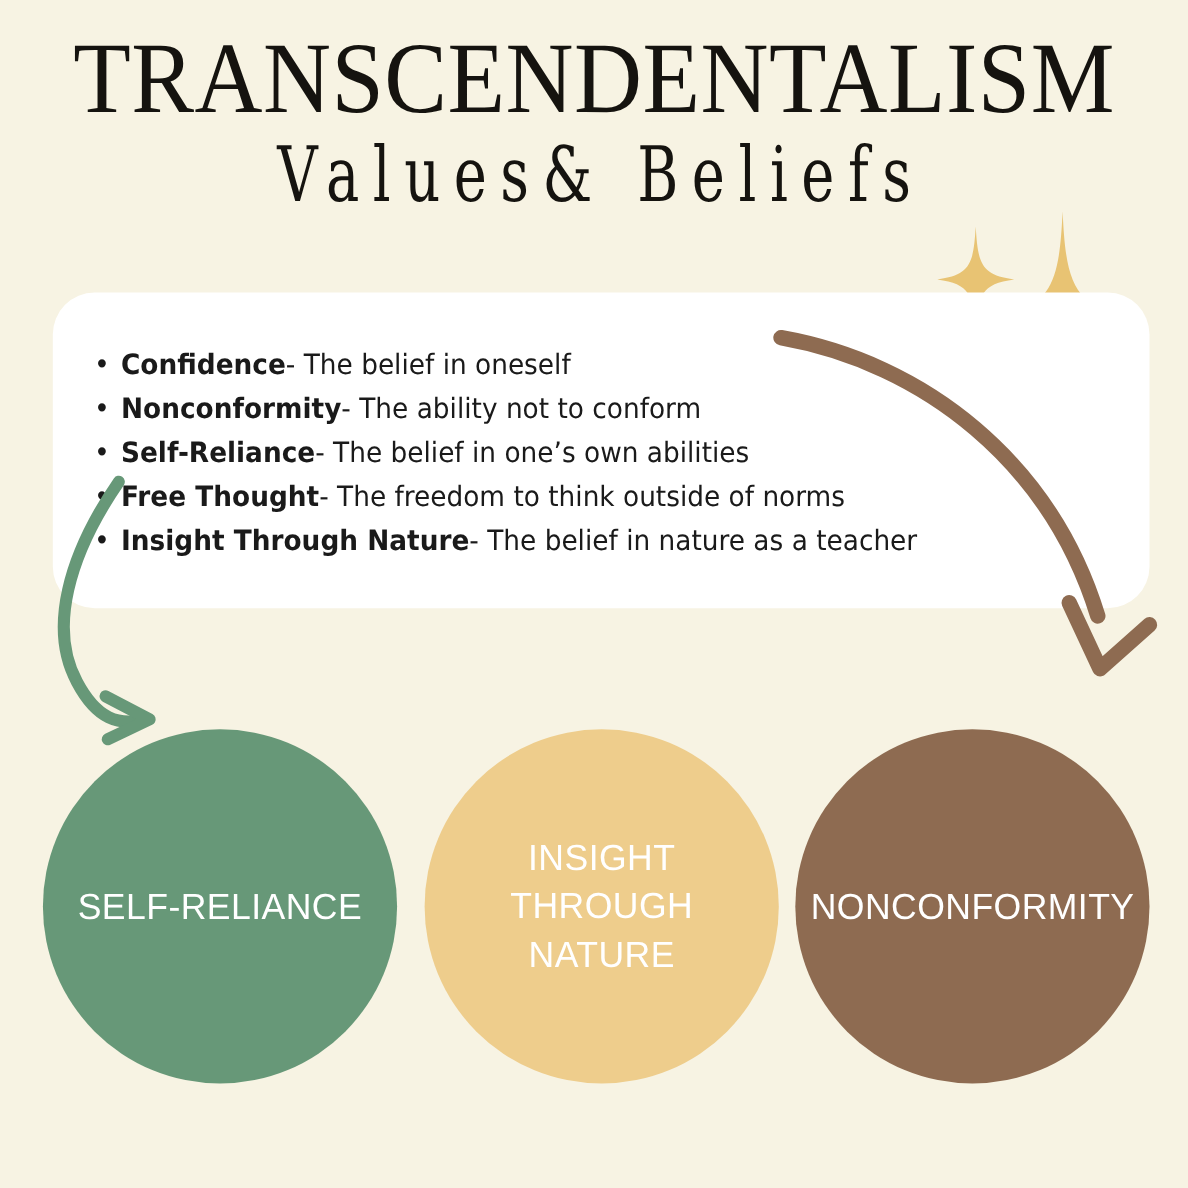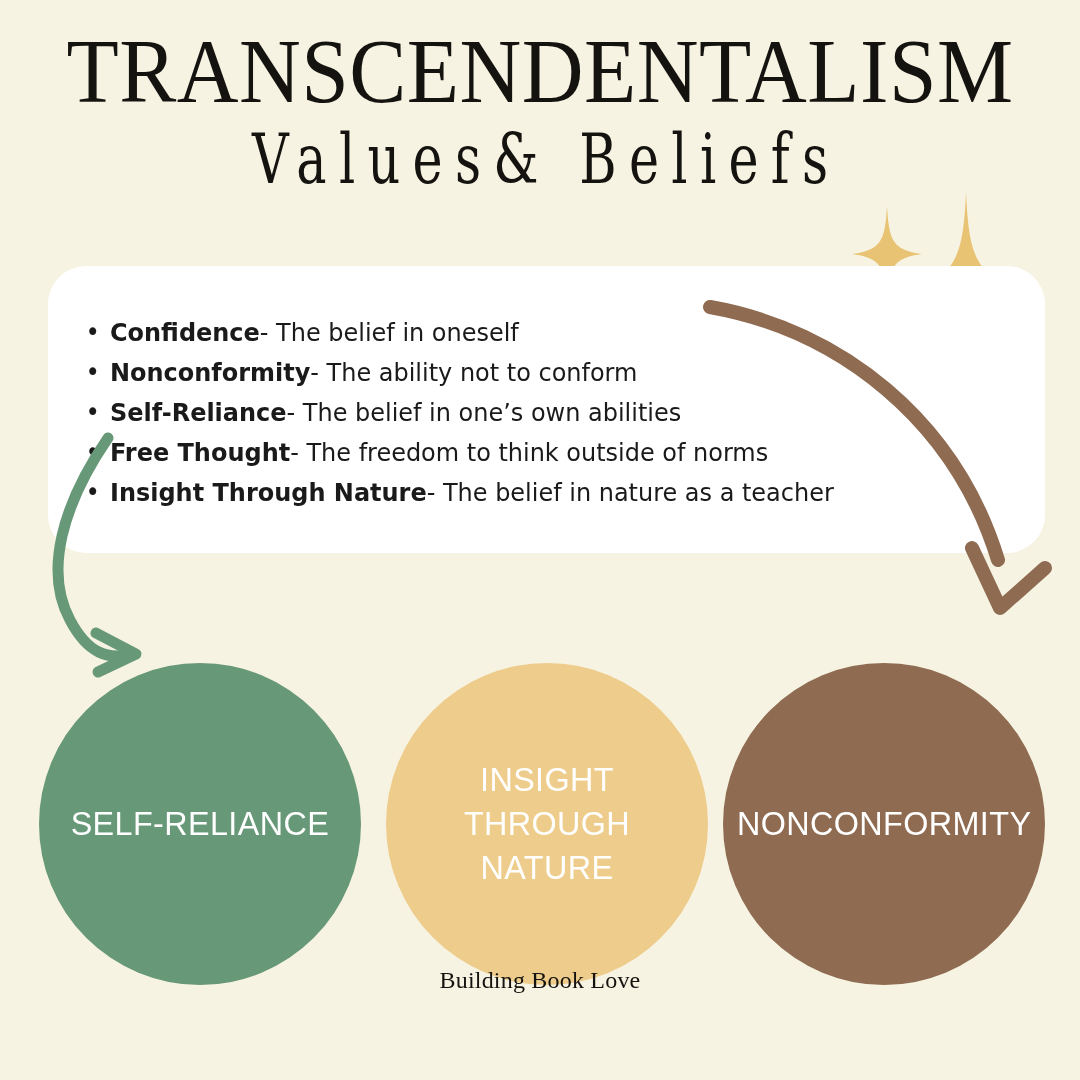--- a/index.html
+++ b/index.html
@@ -214,17 +214,14 @@
   <div class="circle" id="circle-1" style="background:#679878;">
     <span class="circle-label">SELF-RELIANCE</span>
   </div>
   <div class="circle" id="circle-2" style="background:#EECD8C;">
     <span class="circle-label">INSIGHT THROUGH NATURE</span>
   </div>
   <div class="circle" id="circle-3" style="background:#8E6B51;">
     <span class="circle-label">NONCONFORMITY</span>
   </div>
 
-  <div class="footer">
-    <span class="footer-text">Building Book Love</span>
-  </div>
 
 </div>
 
 </body></html>

